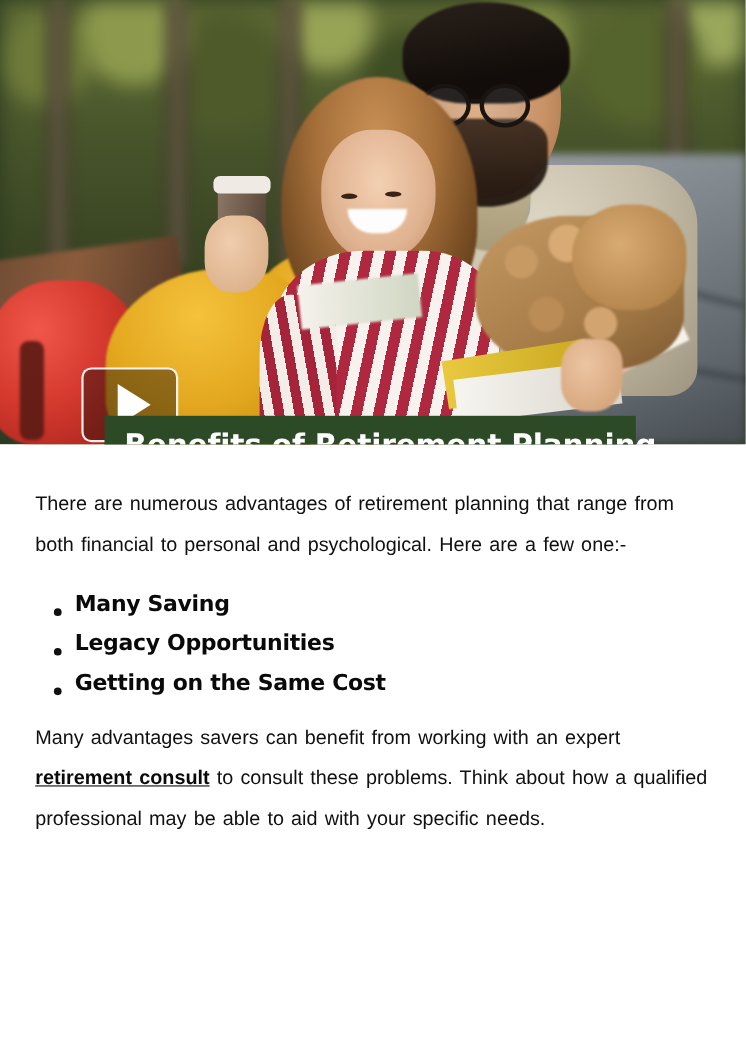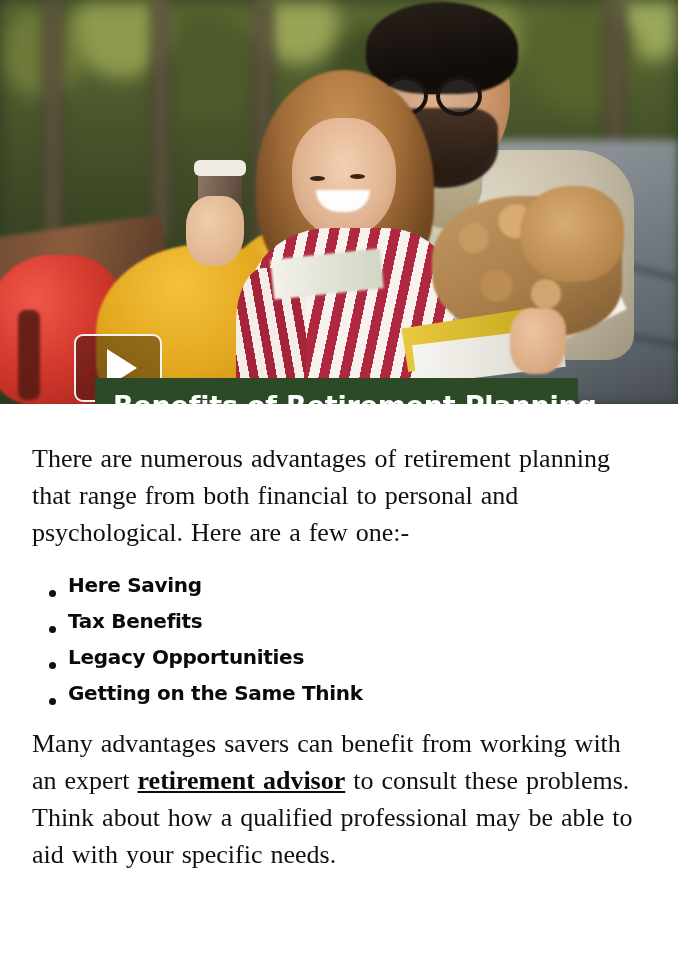--- a/index.html
+++ b/index.html
@@ -246,22 +246,22 @@
     letter-spacing:-.2px;
     padding-left:18px;
     white-space:nowrap;
     font-family:"DejaVu Sans", sans-serif;
   }
 
   
   .body-wrap { position:absolute; left:0; top:440px; width:678px; padding:0 32px 0 32px; }
 
   .para {
-    font-family:Liberation Serif, serif;
-    font-size:26px;
+    font-family:Liberation Sans, sans-serif;
+    font-size:18px;
     line-height:37px;
     color:#101010;
     text-align:left;
     word-spacing:1.5px;
   }
   .para.intro { margin-bottom:16px; }
 
   .bullets { list-style:none; margin:6px 0 14px 0; padding:0; }
   .bullets li {
     position:relative;
@@ -355,22 +355,21 @@
     <div class="title-banner">
       <div class="title-text">Benefits of Retirement Planning</div>
     </div>
   </div>
 
   <div class="body-wrap">
 
     <p class="para intro">There are numerous advantages of retirement planning that range from both financial to personal and psychological. Here are a few one:-</p>
 
     <ul class="bullets">
-      <li>Here Saving</li>
-      <li>Tax Benefits</li>
+      <li>Many Saving</li>
       <li>Legacy Opportunities</li>
-      <li>Getting on the Same Think</li>
+      <li>Getting on the Same Cost</li>
     </ul>
 
-    <p class="para outro"><span>Many advantages savers can benefit from working with an expert </span><span class="inline-link">retirement advisor</span><span> to consult these problems. Think about how a qualified professional may be able to aid with your specific needs.</span></p>
+    <p class="para outro"><span>Many advantages savers can benefit from working with an expert </span><span class="inline-link">retirement consult</span><span> to consult these problems. Think about how a qualified professional may be able to aid with your specific needs.</span></p>
 
   </div>
 </div>
 
 </body></html>

